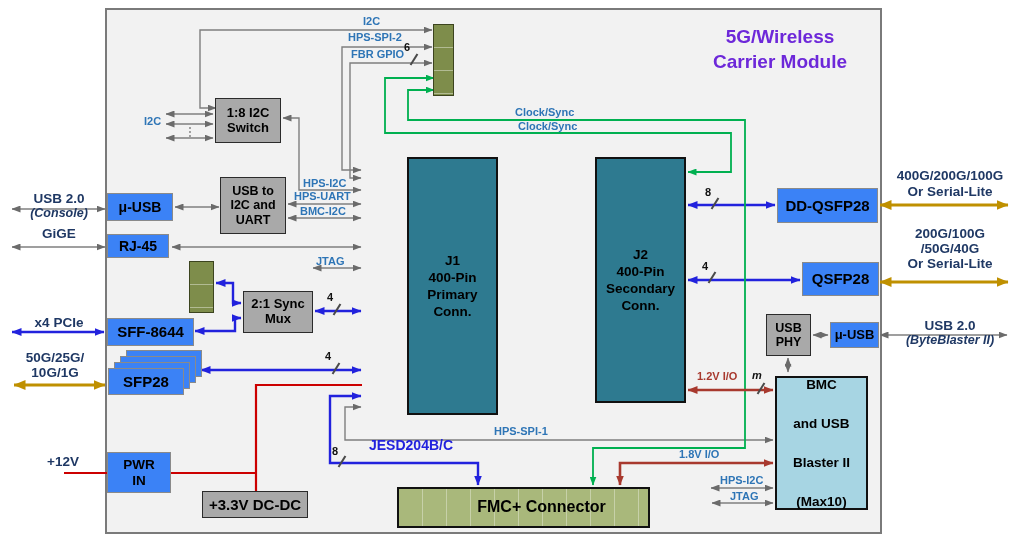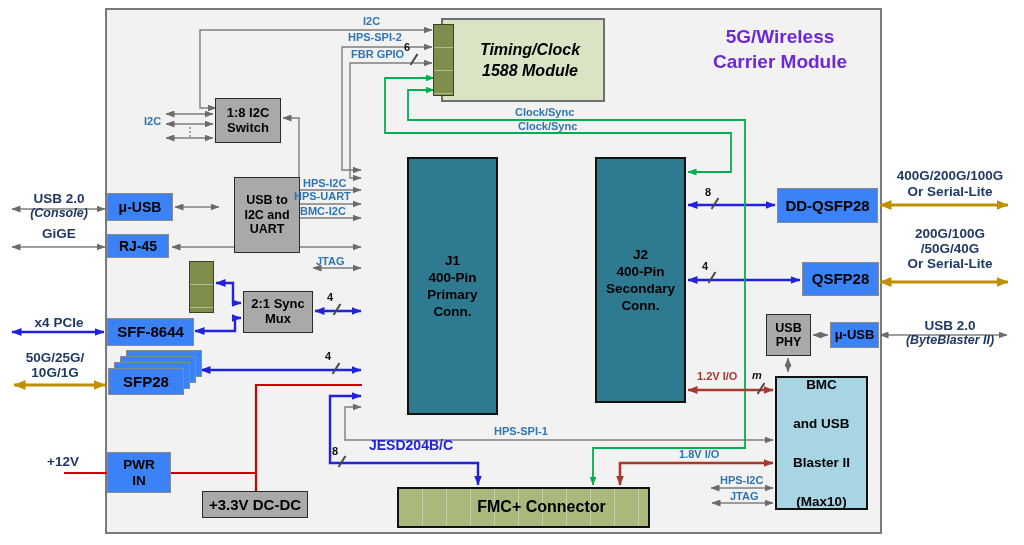--- a/index.html
+++ b/index.html
@@ -106,32 +106,28 @@
       <polyline points="880,205 1008,205" marker-start="url(#mGold)" marker-end="url(#mGold)"></polyline>
       <polyline points="880,282 1008,282" marker-start="url(#mGold)" marker-end="url(#mGold)"></polyline>
     </g>
   </svg>
 
   <div class="title">
     <div>5G/Wireless</div>
     <div>Carrier Module</div>
   </div>
 
-  <div class="box lgreen" style="left:441px;top:18px;width:164px;height:84px;padding-left:14px;">
-    <div>Timing/Clock</div>
-    <div>1588 Module</div>
-  </div>
   <div class="box olive" style="left:433px;top:24px;width:21px;height:72px;"></div>
 
   <div class="box grayb" style="left:215px;top:98px;width:66px;height:45px;font-size:13px;">
     <div>1:8 I2C</div>
     <div>Switch</div>
   </div>
 
-  <div class="box grayb" style="left:220px;top:177px;width:66px;height:76px;font-size:12.5px;margin-left:14px;">
+  <div class="box grayb" style="left:220px;top:177px;width:66px;height:57px;font-size:12.5px;">
     <div>USB to</div>
     <div>I2C and</div>
     <div>UART</div>
   </div>
 
   <div class="box pink" style="left:107px;top:193px;width:66px;height:28px;font-size:14px;">
     <div>μ-USB</div>
   </div>
 
   <div class="box pink" style="left:107px;top:234px;width:62px;height:24px;font-size:14px;">

